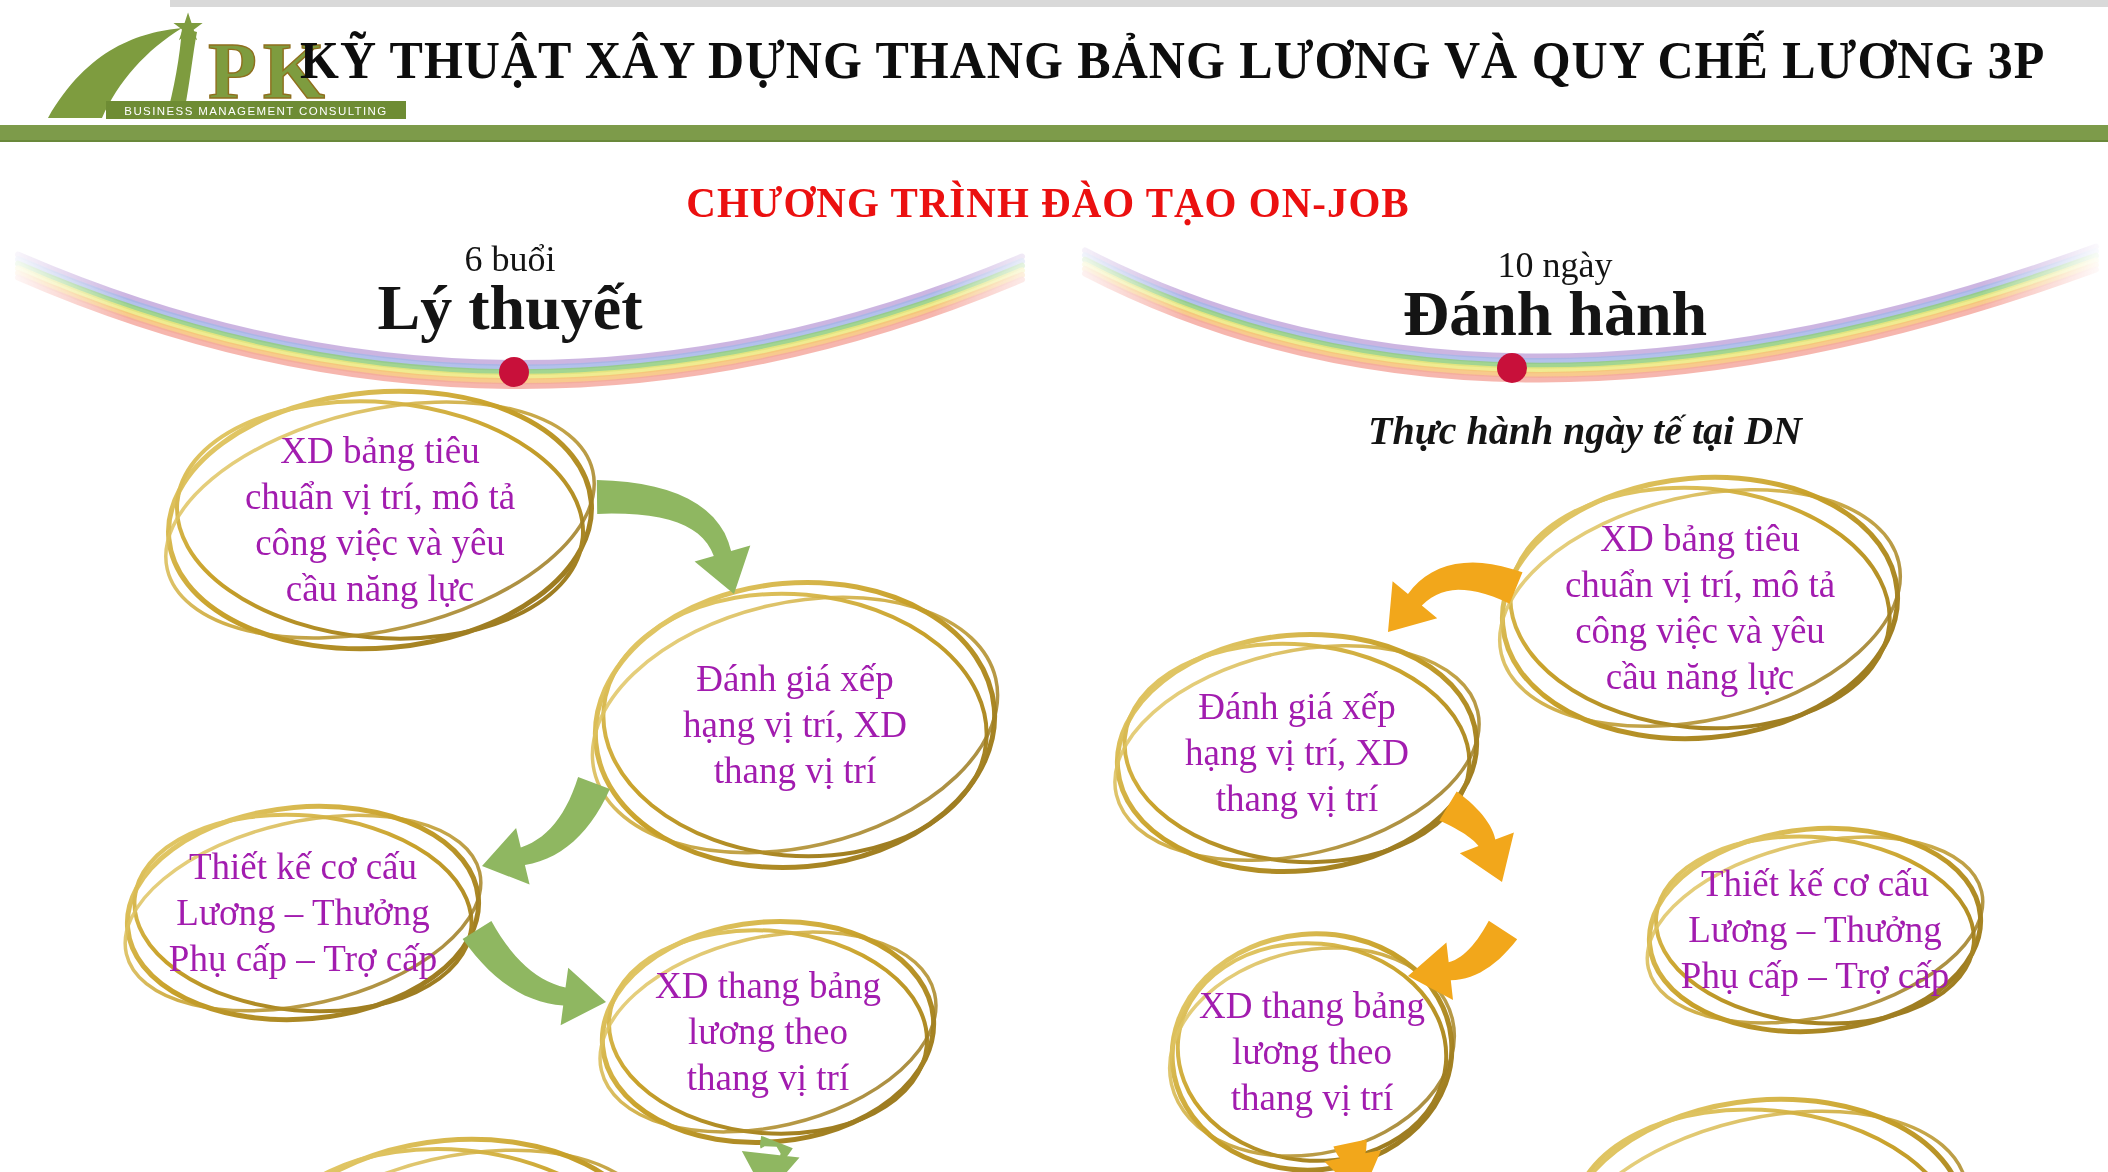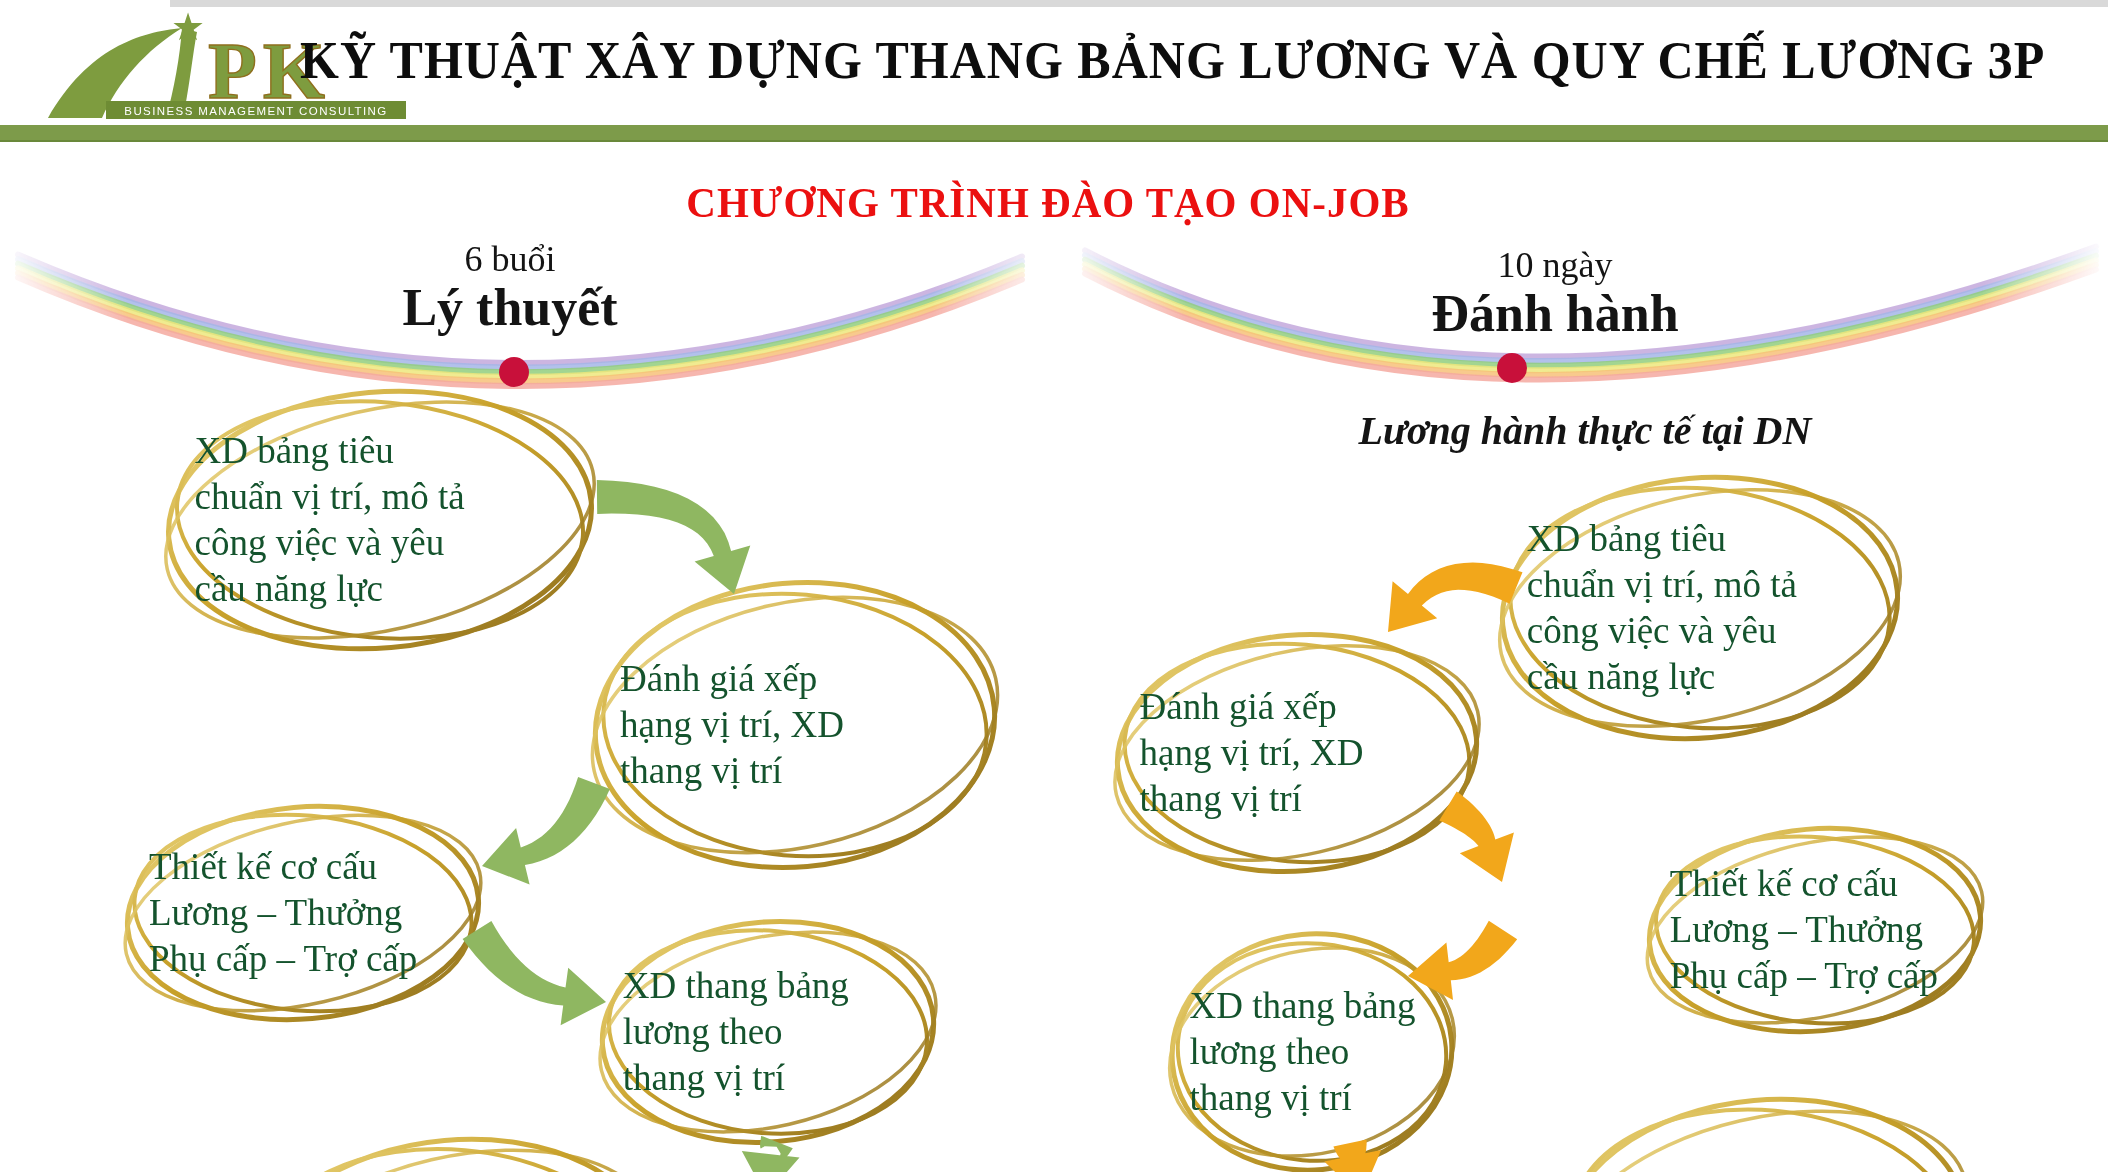--- a/index.html
+++ b/index.html
@@ -19,29 +19,29 @@
     background:#7d9b4a;border-bottom:2px solid #69883a;}
   
   .program-title{
     position:absolute;left:0;top:178px;width:2096px;text-align:center;
     font-weight:bold;font-size:41px;letter-spacing:1px;transform:scaleY(1.05);
     white-space:nowrap;
   }
   
   .col-head{position:absolute;text-align:center;}
   .col-duration{font-size:36px;line-height:42px;}
-  .col-title{font-size:52px;line-height:56px;font-weight:bold;}
+  .col-title{font-size:64px;line-height:56px;font-weight:bold;}
   .col-sub{
     position:absolute;text-align:center;font-size:40px;font-weight:bold;
     font-style:italic;white-space:nowrap;
   }
   
   #diagram-svg{position:absolute;left:0;top:0;width:2108px;height:1172px;}
   #labels{position:absolute;left:0;top:0;width:2108px;height:1172px;pointer-events:none;}
-  .node-label{position:absolute;font-size:37px;line-height:46px;color:#14532d;}
+  .node-label{position:absolute;text-align:center;font-size:37px;line-height:46px;color:#a21caf;}
   .node-label div{white-space:nowrap;}
 </style>
 </head>
 <body>
 
 <div class="top-strip"></div>
 
 <div class="logo">
   <svg width="380" height="118" viewBox="0 0 380 118">
     <path d="M 8 114 C 48 44 100 28 142 24 C 106 46 78 78 62 114 Z" fill="#7e9c3f"></path>
@@ -202,13 +202,13 @@
   </div>
 
 <div class="col-head" style="left:310px;top:238px;width:400px;">
   <div class="col-duration">6 buổi</div>
   <div class="col-title">Lý thuyết</div>
 </div>
 <div class="col-head" style="left:1355px;top:244px;width:400px;">
   <div class="col-duration">10 ngày</div>
   <div class="col-title">Đánh hành</div>
 </div>
-<div class="col-sub" style="left:1335px;top:407px;width:500px;">Lương hành thực tế tại DN</div>
+<div class="col-sub" style="left:1335px;top:407px;width:500px;">Thực hành ngày tế tại DN</div>
 
 </body></html>

